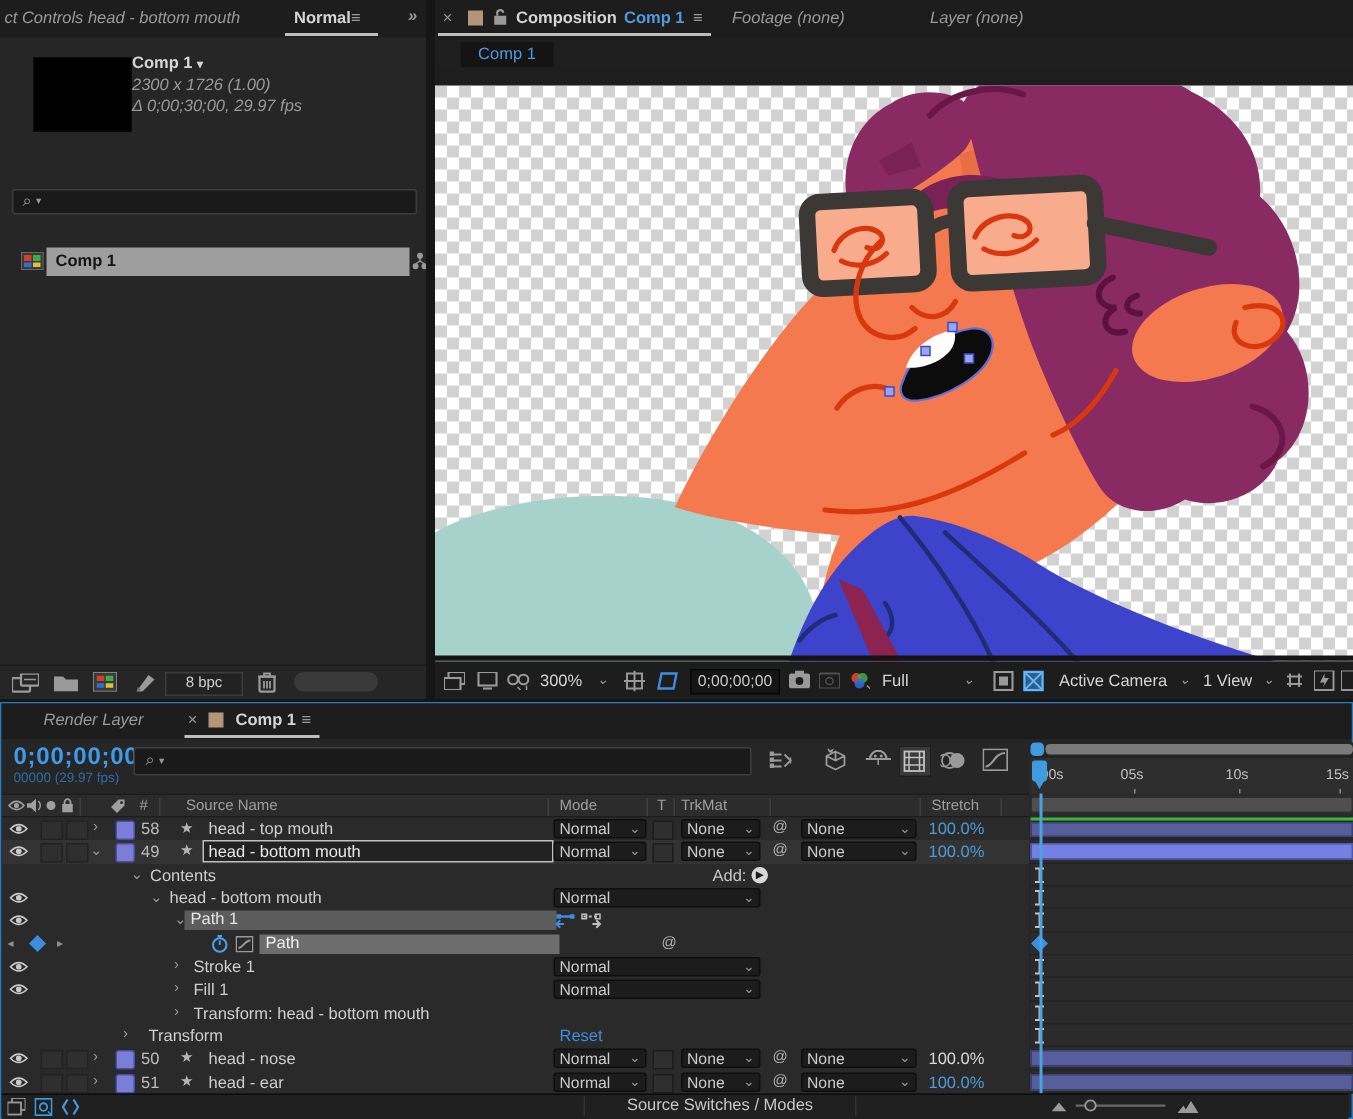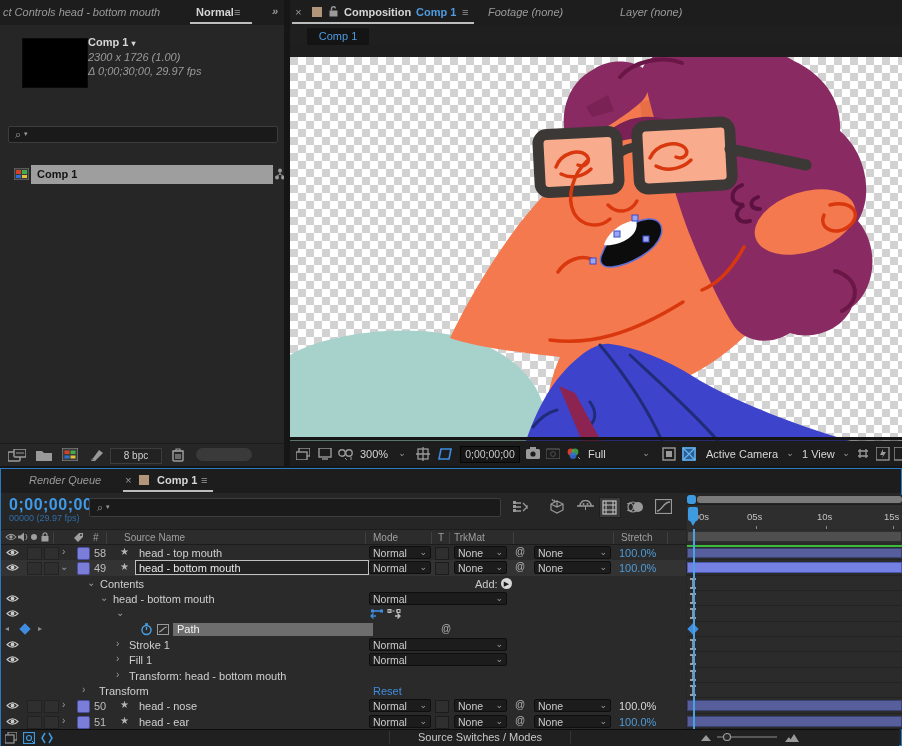--- a/index.html
+++ b/index.html
@@ -304,21 +304,21 @@
         </span>
     </div>
   </div>
 
   <div class="abs gapv"></div>
   <div class="abs gaph"></div>
 
   <div class="abs" id="tl">
 
     <div class="abs tabstrip" style="left:0;top:0;width:900px;height:24px;">
-      <span class="abs dimtxt" style="left:28px;top:5px;">Render Queue</span>
+      <span class="abs dimtxt" style="left:28px;top:5px;">Render Layer</span>
       <span class="abs dimtxt" style="left:124px;top:5px;">×</span>
       <span class="abs" style="left:138px;top:6px;width:10px;height:10px;background:#b39579;"></span>
       <span class="abs whitetxt" style="left:156px;top:5px;font-weight:bold;">Comp 1</span>
       <span class="abs dimtxt" style="left:200px;top:5px;">≡</span>
       <div class="abs underline" style="left:122px;top:21px;width:90px;"></div>
     </div>
 
     <div class="abs" style="left:0;top:24px;width:900px;height:36px;background:#262626;">
       <span class="abs" style="left:8px;top:3px;font-size:16px;font-weight:bold;color:#3E9BE9;letter-spacing:.5px;">0;00;00;00</span>
       <span class="abs" style="left:8px;top:20px;font-size:9px;color:#2f6da8;">00000 (29.97 fps)</span>
@@ -501,20 +501,21 @@
       </div>
 
       <div class="row" style="top:61.32px;">
         <span class="eye">
             <svg width="13" height="9">
               <path d="M1 4.5 Q6.5 -1 12 4.5 Q6.5 10 1 4.5 Z" fill="none" stroke="#c9c9c9" stroke-width="1.1"></path>
               <circle cx="6.5" cy="4.5" r="1.9" fill="#c9c9c9"></circle>
             </svg>
           </span>
         <span class="exp" style="left:115px;">⌄</span>
+        <span class="glabel" style="left:122px;width:240px;background:#5c5c5c;color:#e5e5e5;">Path 1</span>
         <span class="abs" style="left:369px;top:1px;">
             <svg width="14" height="12">
               <path d="M2 4 H12" stroke="#3f8de0" stroke-width="1.6"></path>
               <rect x="1" y="2.5" width="3" height="3" fill="#3f8de0"></rect>
               <rect x="10" y="2.5" width="3" height="3" fill="#3f8de0"></rect>
               <path d="M6 9 H1 M3.5 6.5 L1 9 L3.5 11.5" stroke="#3f8de0" stroke-width="1.3" fill="none"></path>
             </svg>
           </span>
         <span class="abs" style="left:386px;top:1px;">
             <svg width="14" height="12">

